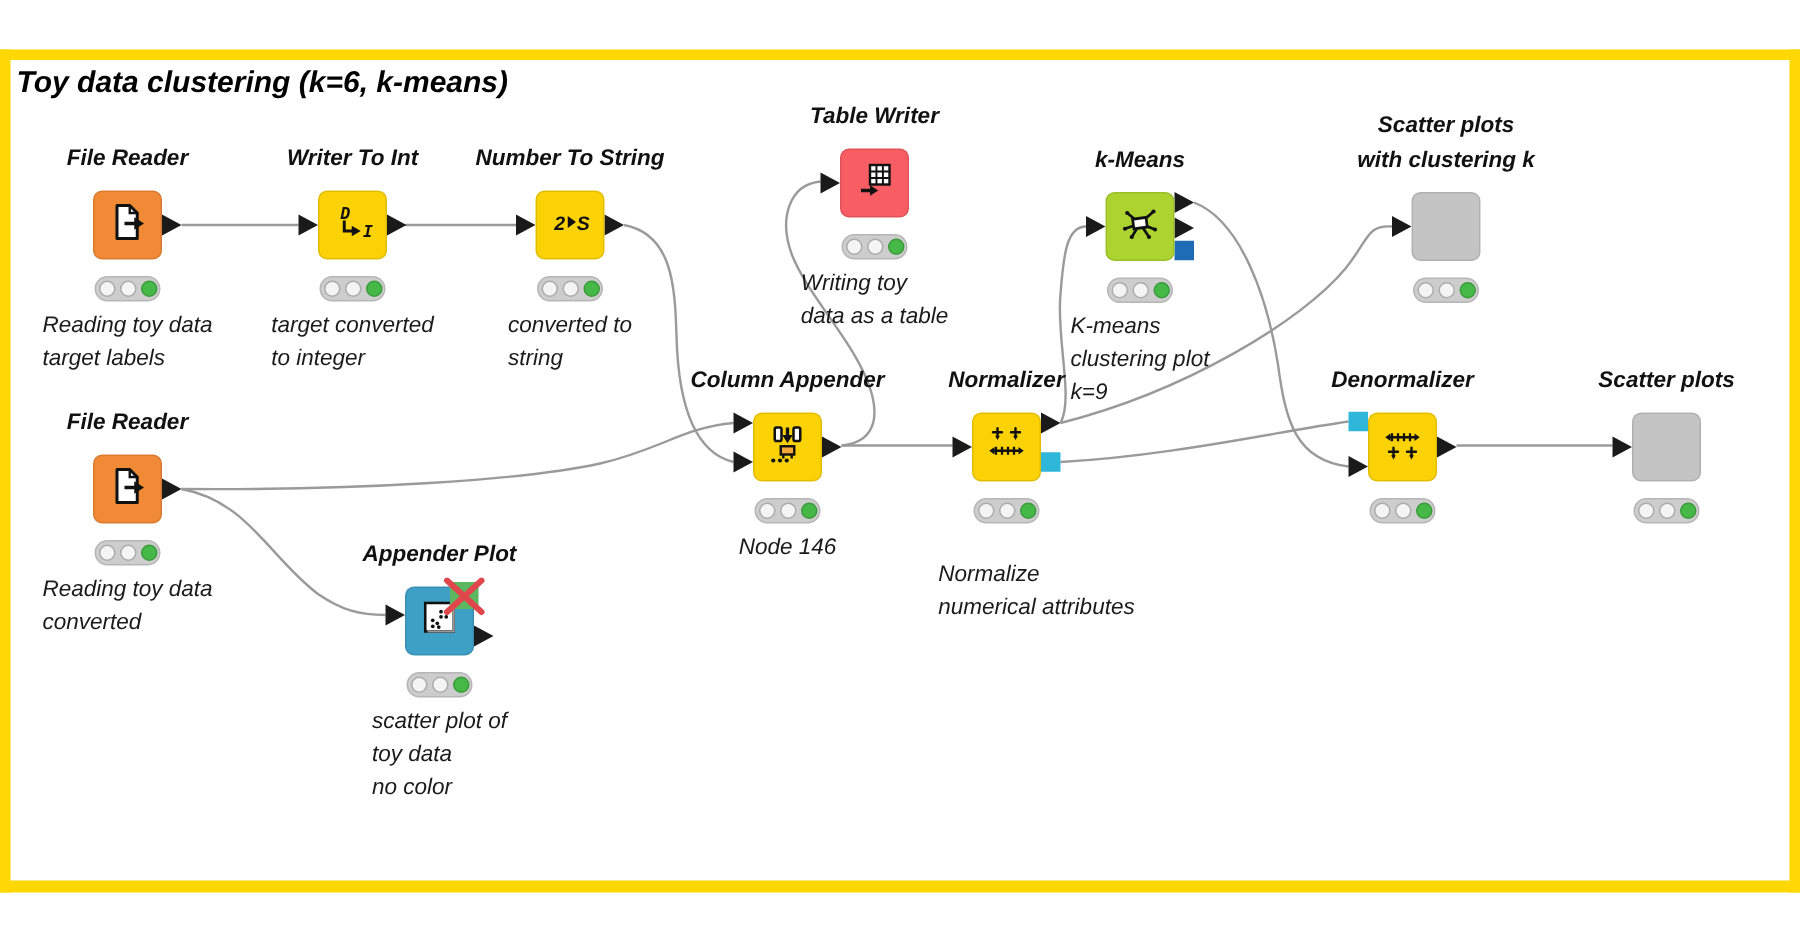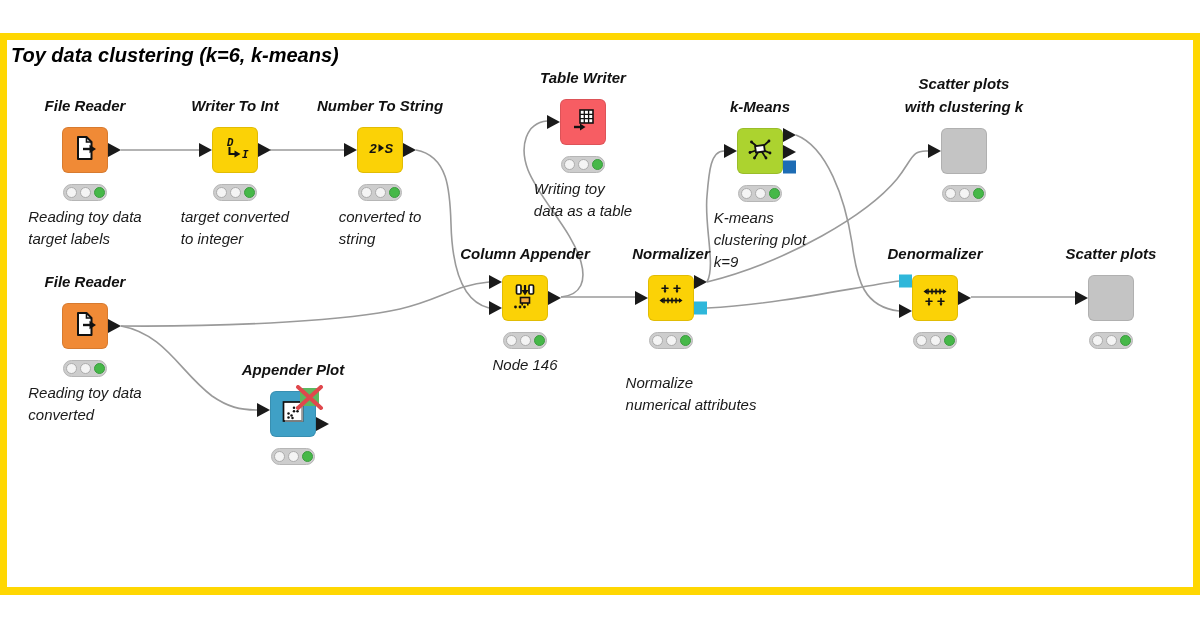--- a/index.html
+++ b/index.html
@@ -320,17 +320,22 @@
         </svg></span>
     </div>
     <div class="node-label" style="left: 293px; top: 358px;">
       <div>Appender Plot</div>
     </div>
     <div class="status-light" style="left: 271px; top: 448px;">
       <span class="status-dot off"></span>
       <span class="status-dot off"></span>
       <span class="status-dot green"></span>
     </div>
+    <div class="node-caption" style="left: 293px; top: 470px;">
+      <div>scatter plot of</div>
+      <div>toy data</div>
+      <div>no color</div>
+    </div>
     <div class="error-marker" style="left: 294px; top: 385px;"><svg width="30" height="28" viewBox="0 0 30 28">
         <rect x="6" y="3" width="19" height="18" fill="#5CB860"></rect>
         <path d="M4 2 L27 23 M27 2 L4 23" stroke="#E0474C" stroke-width="4" stroke-linecap="round" fill="none"></path>
       </svg></div>
   </div>
 
 </body></html>

